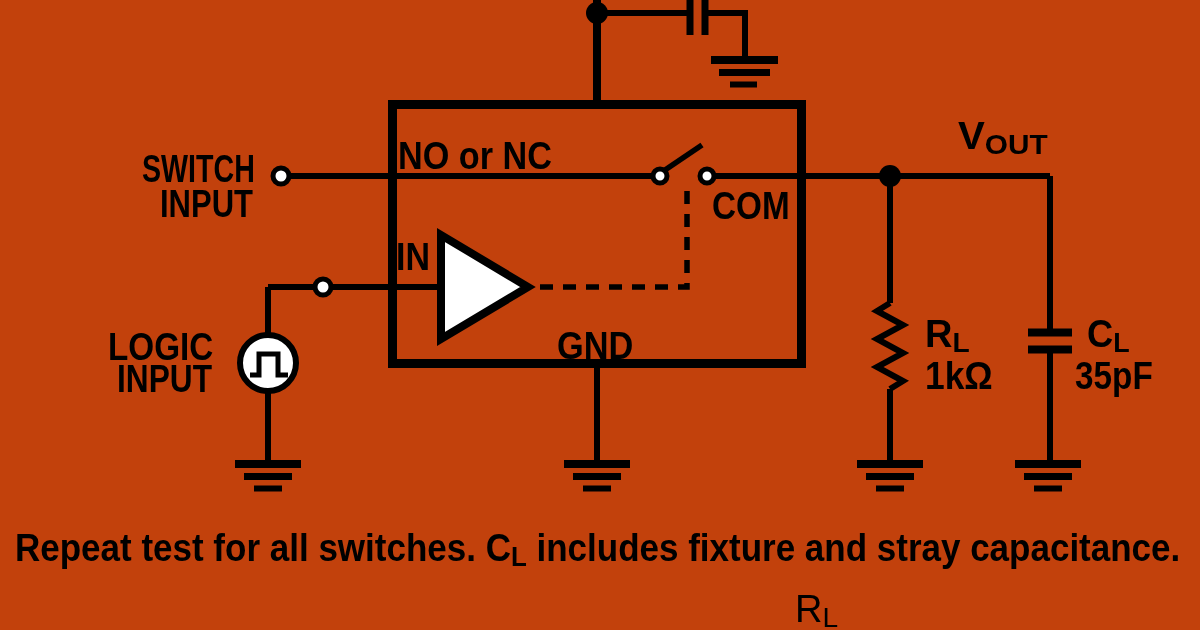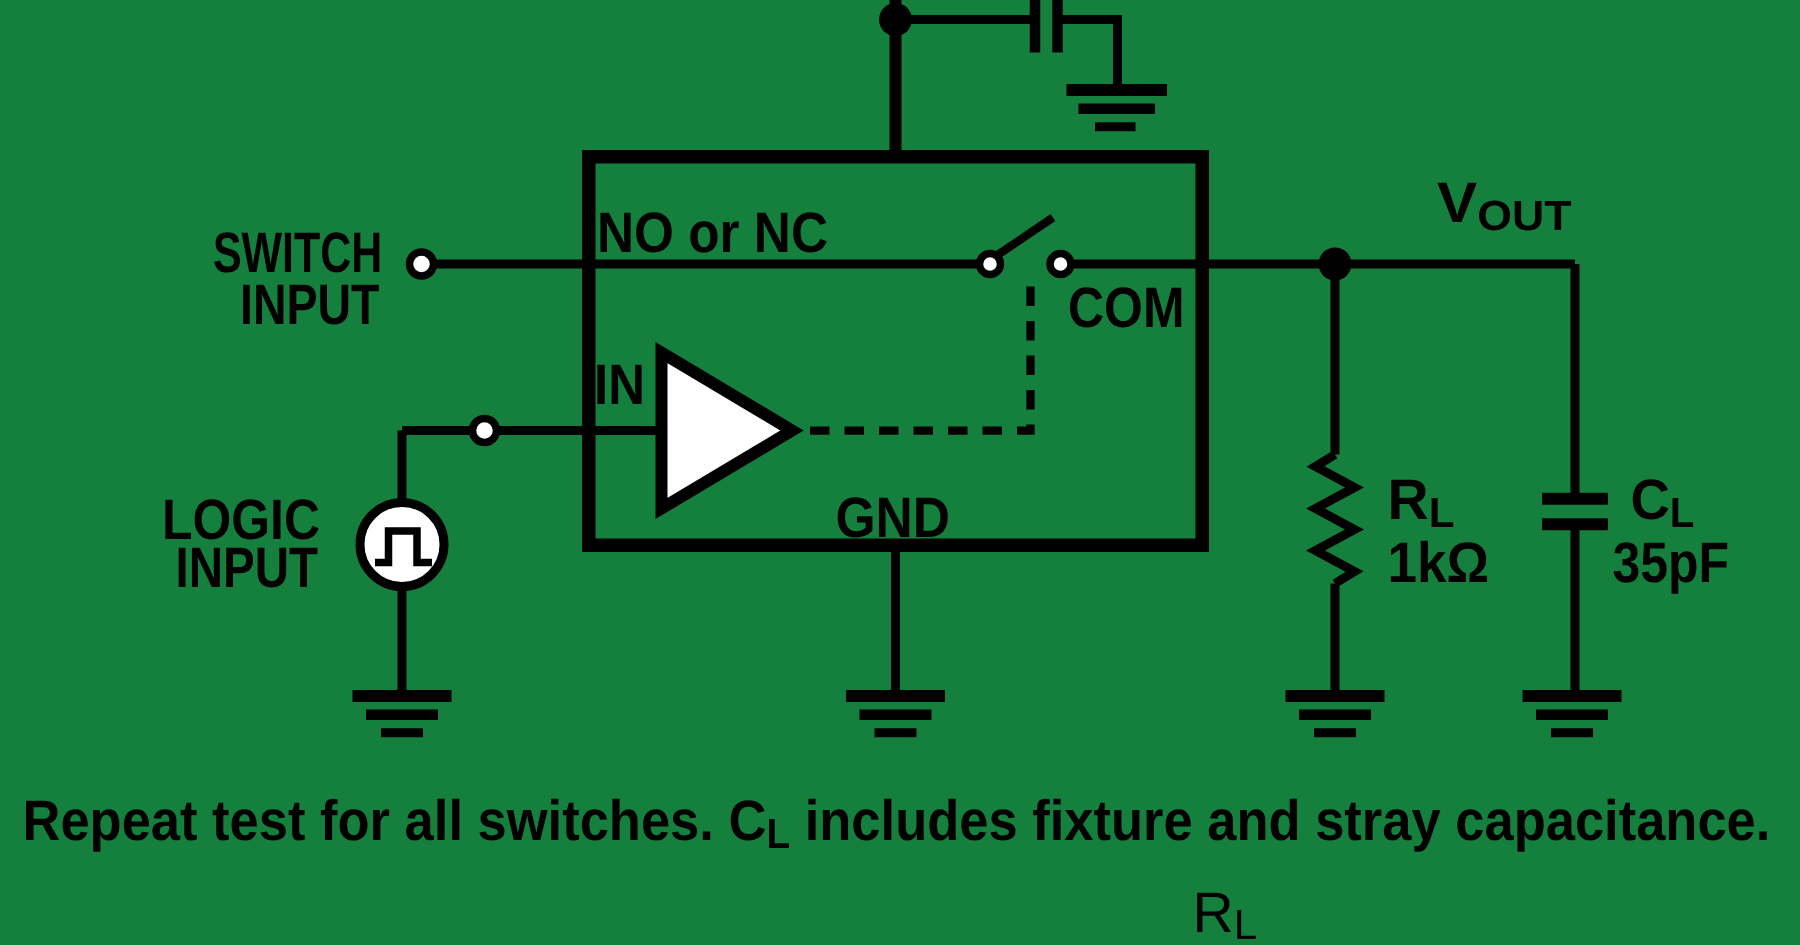--- a/index.html
+++ b/index.html
@@ -1,19 +1,19 @@
 <!DOCTYPE html>
 <html><head>
 <meta charset="utf-8">
 <style>
   * { margin:0; padding:0; box-sizing:border-box; }
   html,body { width:1200px; height:630px; background:#ffffff; }
   #page {
     position:relative; width:1200px; height:630px;
-    background:#15803d; overflow:hidden;
+    background:#c2410c; overflow:hidden;
     font-family:"Liberation Sans","DejaVu Sans",sans-serif;
     color:#000;
   }
   #circuit-svg { position:absolute; left:0; top:0; }
   .lbl {
     position:absolute; font-weight:700; font-size:38px; line-height:38px;
     white-space:nowrap; color:#000; transform-origin:0 0;
   }
   .lbl.anchor-right { transform-origin:100% 0; text-align:right; }
   .sub {

